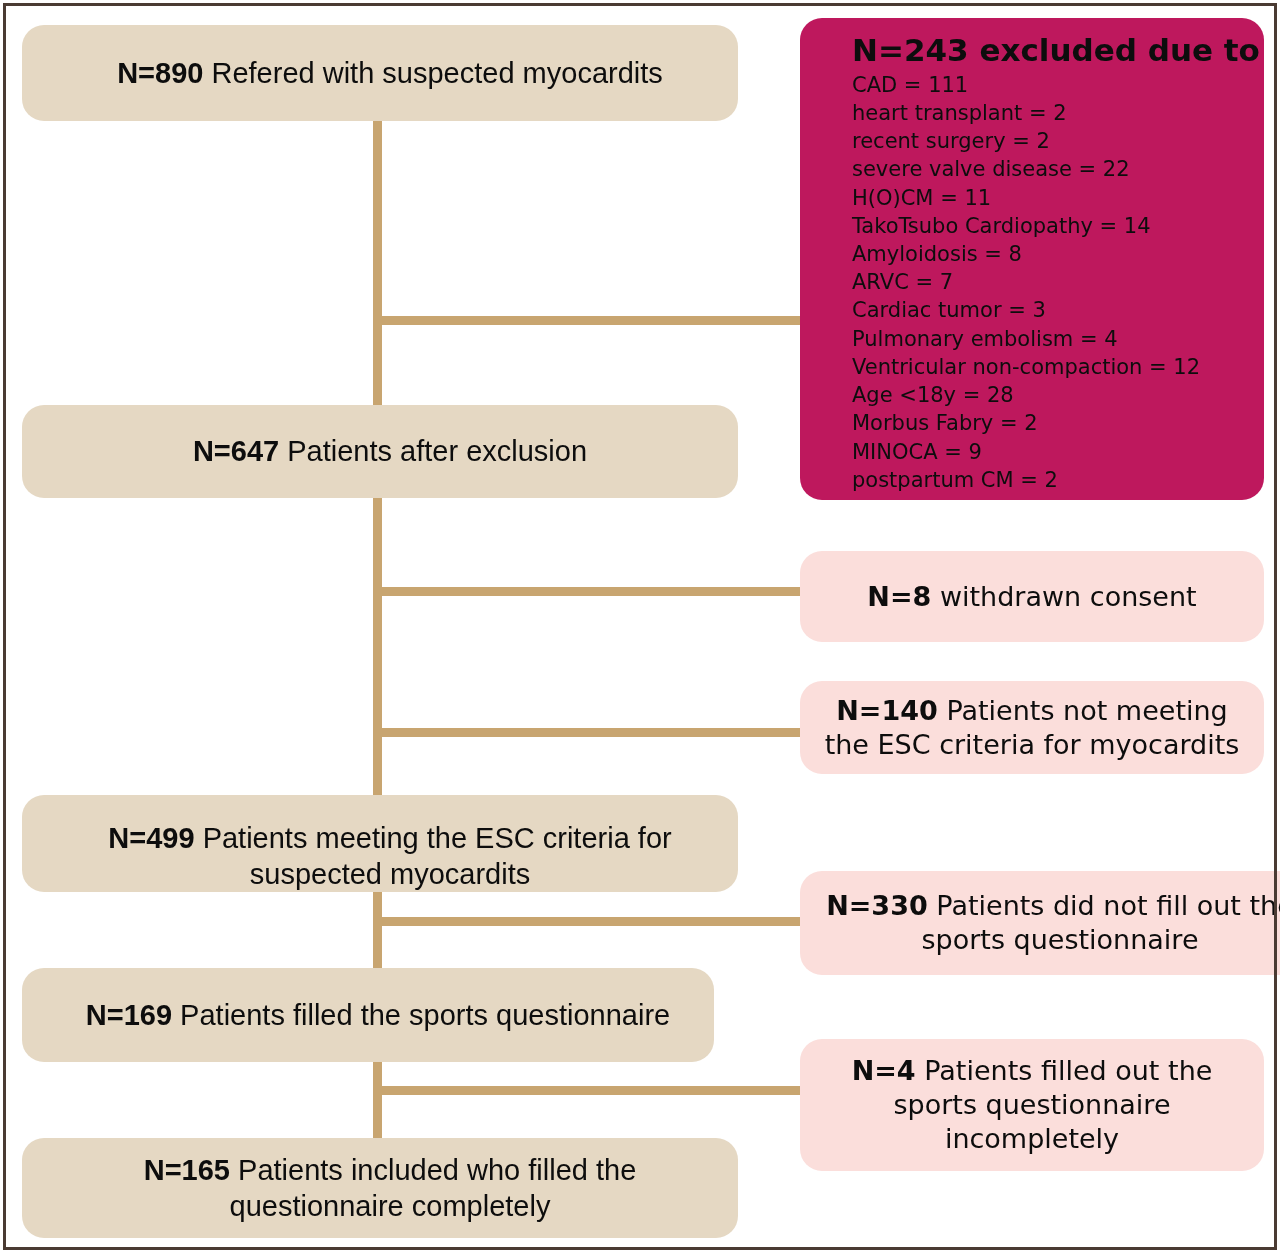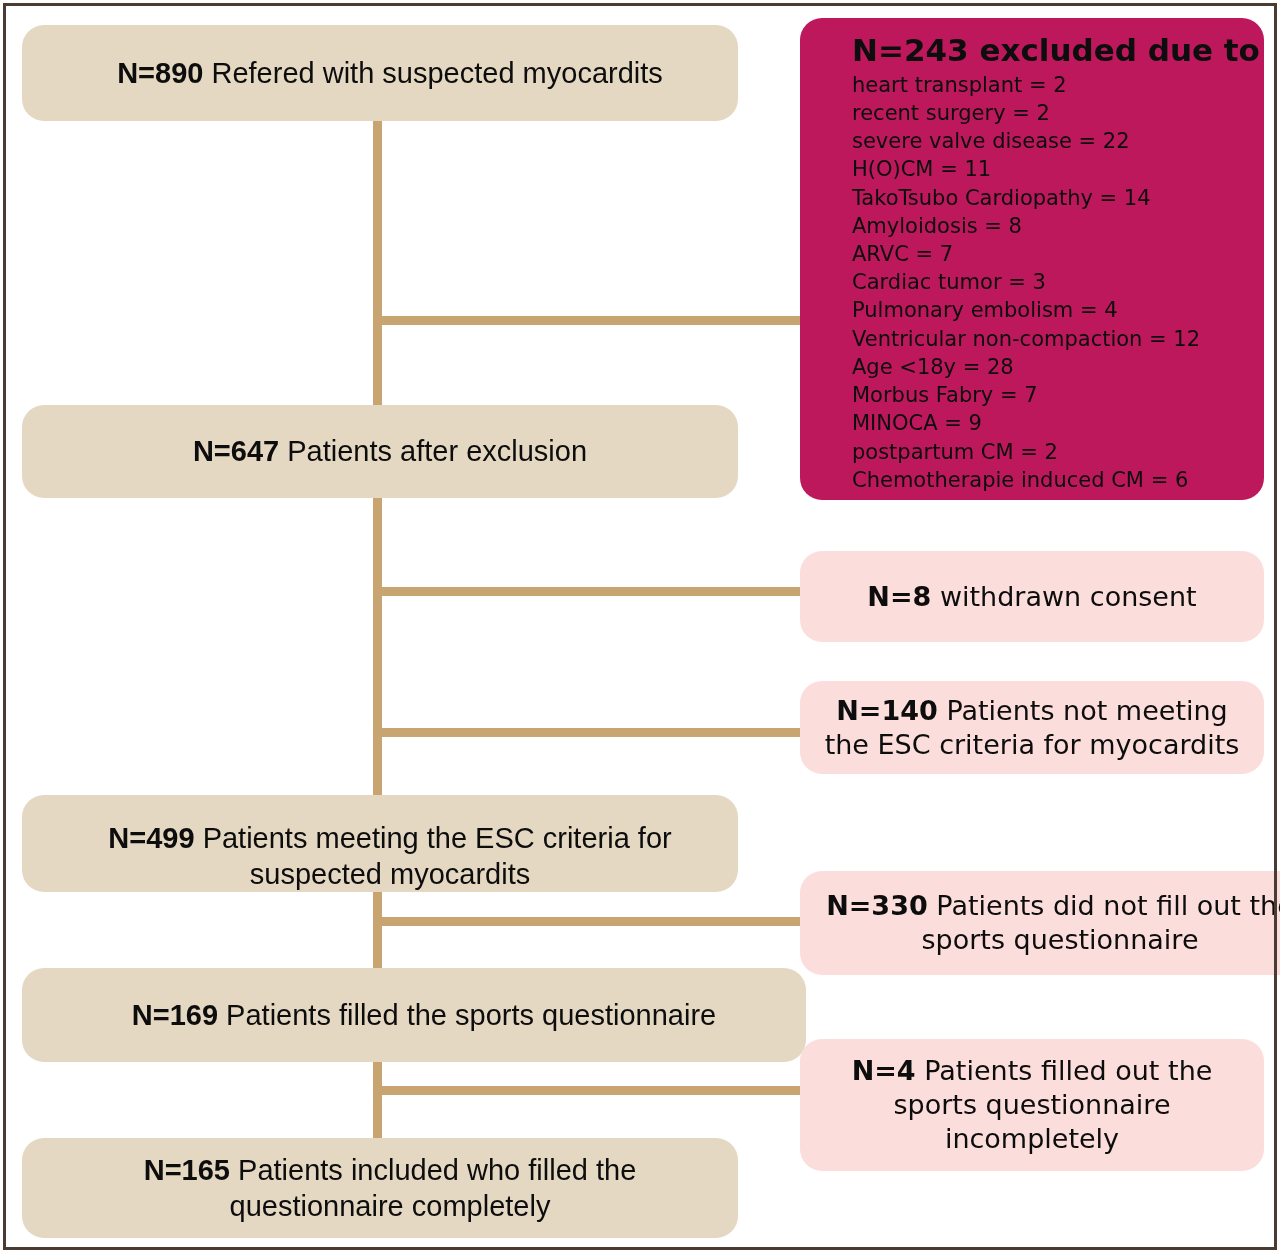--- a/index.html
+++ b/index.html
@@ -117,46 +117,46 @@
   </div>
 
   <div class="node beige" style="left:22px; top:405px; width:716px; height:93px;">
     <span class="txt"><b>N=647</b><span> Patients after exclusion</span></span>
   </div>
 
   <div class="node beige" style="left:22px; top:795px; width:716px; height:97px;align-items:flex-end;">
     <span class="txt"><b>N=499</b><span> Patients meeting the ESC criteria for suspected myocardits</span></span>
   </div>
 
-  <div class="node beige" style="left:22px; top:968px; width:784px; height:94px;">
+  <div class="node beige" style="left:22px; top:968px; width:692px; height:94px;">
     <span class="txt"><b>N=169</b><span> Patients filled the sports questionnaire</span></span>
   </div>
 
   <div class="node beige" style="left:22px; top:1138px; width:716px; height:100px;">
     <span class="txt"><b>N=165</b><span> Patients included who filled the questionnaire completely</span></span>
   </div>
 
   <div id="excl-box">
     <div id="excl-title"><b>N=243</b><span> excluded due to</span></div>
     <ul id="excl-list">
+      <li>CAD = 111</li>
       <li>heart transplant = 2</li>
       <li>recent surgery = 2</li>
       <li>severe valve disease = 22</li>
       <li>H(O)CM = 11</li>
       <li>TakoTsubo Cardiopathy = 14</li>
       <li>Amyloidosis = 8</li>
       <li>ARVC = 7</li>
       <li>Cardiac tumor = 3</li>
       <li>Pulmonary embolism = 4</li>
       <li>Ventricular non-compaction = 12</li>
       <li>Age &lt;18y = 28</li>
-      <li>Morbus Fabry = 7</li>
+      <li>Morbus Fabry = 2</li>
       <li>MINOCA = 9</li>
       <li>postpartum CM = 2</li>
-      <li>Chemotherapie induced CM = 6</li>
     </ul>
   </div>
 
   <div class="node pink" style="left:800px; top:551px; width:464px; height:91px;text-align:right;">
     <span class="txt"><b>N=8</b><span> withdrawn consent</span></span>
   </div>
 
   <div class="node pink" style="left:800px; top:681px; width:464px; height:93px;">
     <span class="txt"><b>N=140</b><span> Patients not meeting the ESC criteria for myocardits</span></span>
     </div>

